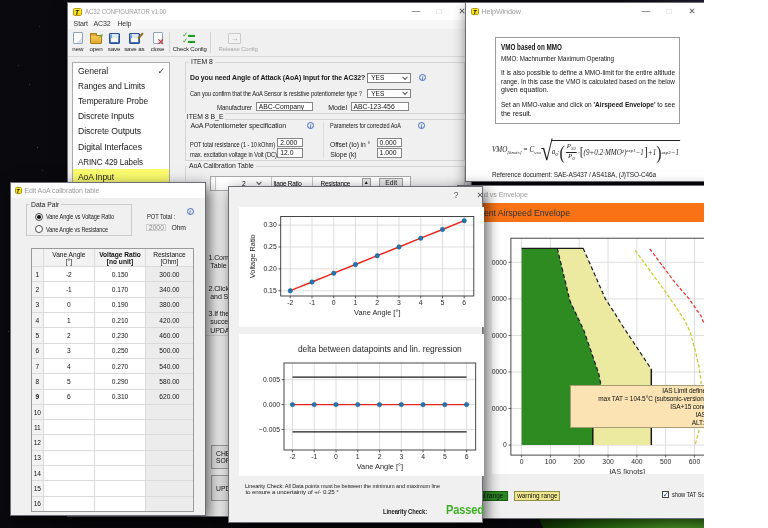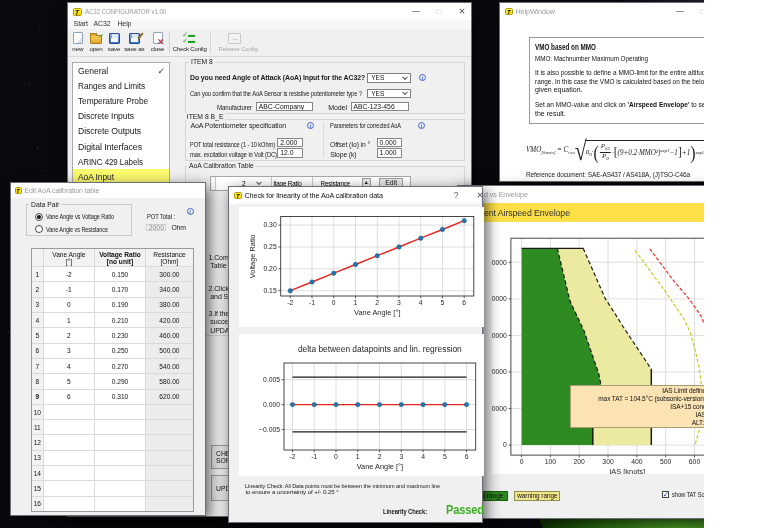--- a/index.html
+++ b/index.html
@@ -65,21 +65,21 @@
   .i-pencil{position:absolute;right:-2px;top:-2px;width:2px;height:9px;background:linear-gradient(#e8b64f,#caa23c);border:0.5px solid #8a6a1a;transform:rotate(40deg);}
   .i-x{position:absolute;right:-3px;bottom:-3px;color:#cf1f1f;font-weight:bold;font-size:9px;line-height:8px;}
   .i-checks{font-size:7px;color:#1f9e1f;font-weight:bold;line-height:6px;text-align:left;}
   .i-relarrow{width:13px;height:11px;background:#f2f2f2;border:1px solid #c9c9c9;color:#9a9a9a;font-size:8px;line-height:9px;border-radius:1px;}
   
   #sidebar{position:absolute;left:4px;top:59px;width:98px;height:452px;background:#fff;border:1px solid #ababab;overflow:hidden;}
   .side-item{position:relative;height:15.2px;font-size:9.2px;letter-spacing:-0.1px;color:#1a1a1a;display:flex;align-items:center;padding-left:4.5px;white-space:nowrap;}
   .side-item.sel{background:#fbfb6e;}
   .side-item .chk{position:absolute;right:4px;font-size:9px;color:#333;}
   
-  #help-win{left:499px;top:2px;width:240px;height:180px;background:#fff;}
+  #help-win{left:465px;top:2px;width:240px;height:180px;background:#fff;}
   #help-box{position:absolute;left:29px;top:34px;width:185px;height:87px;border:1px solid #9a9a9a;background:#fff;}
   #help-box .h1{position:absolute;left:5px;top:4px;font-size:9px;font-weight:bold;color:#111;}
   #help-box .p{position:absolute;left:5px;font-size:7px;line-height:8.5px;color:#111;white-space:nowrap;transform-origin:0 0;}
   .formula{position:absolute;left:26px;top:130px;height:36px;display:flex;align-items:center;
     font-family:"Liberation Serif","DejaVu Serif",serif;font-style:italic;font-size:7.2px;color:#222;white-space:nowrap;transform-origin:0 50%;}
   .formula sub{font-size:5px;}
   .formula sup{font-size:5px;}
   .frac{display:inline-flex;flex-direction:column;align-items:center;font-size:7px;margin:0 1px;}
   .frac .fr-top{border-bottom:0.5px solid #222;padding:0 1px;line-height:7px;}
   .frac .fr-bot{line-height:7px;}
@@ -98,21 +98,21 @@
   .c1{width:51.2px;}
   .c2{width:51.9px;}
   .c3{width:47.9px;background:#ececec;}
   .hdr .et-cell{background:#f2f2f2;}
   .hdr .c2{font-weight:bold;}
   
   #lin-win{left:228px;top:186px;width:255px;height:337px;}
   .fig{position:absolute;background:#fff;}
   
   #env-win{left:457px;top:185px;width:300px;height:334px;}
-  #env-header{position:absolute;left:0;top:17px;right:0;height:19px;background:#fde047;}
+  #env-header{position:absolute;left:0;top:17px;right:0;height:19px;background:#f97316;}
   #env-header .htext{position:absolute;left:26px;top:4.5px;font-size:8.8px;color:#333;white-space:nowrap;letter-spacing:-0.1px;transform-origin:0 0;}
   #tooltip{position:absolute;left:112px;top:199px;width:153px;height:43px;background:#fbe3b4;border:1px solid #a99c72;
     font-size:6.5px;line-height:8.1px;color:#111;text-align:right;padding:1px 4px;letter-spacing:-0.1px;}
   .legend-box{position:absolute;top:305px;height:9.8px;border:1px solid #6b6b2f;font-size:6.4px;color:#111;
     display:flex;align-items:center;justify-content:center;white-space:nowrap;overflow:hidden;}
   svg text{font-family:"Liberation Sans","DejaVu Sans",sans-serif;fill:#262626;}
 </style>
 </head>
 <body>
 
@@ -526,24 +526,20 @@
         <div class="et-row">
           <div class="et-cell c0">16</div>
           <div class="et-cell c1"></div>
           <div class="et-cell c2"></div>
           <div class="et-cell c3"></div>
         </div>
       </div>
   </div>
 
   <div class="window" id="lin-win">
-    <div class="titlebar active">
-      <div class="appicon" style="margin-left:5px;width:7.5px;height:7.5px;line-height:7.5px;font-size:6px;">T</div>
-      <div class="ttext" style="margin-left:3px;transform-origin:0 50%;">Check for linearity of the AoA calibration data</div>
-    </div>
     <div class="winbtn" style="left:216px;">?</div>
     <div class="winbtn" style="left:240px;">✕</div>
     <div class="fig" style="left:10.2px;top:20.2px;width:244.8px;height:119.4px;">
       <svg id="chart-lin1" width="244.8" height="119.4">
           <line x1="51.26801801801802" y1="9.5" x2="51.26801801801802" y2="89" stroke="#d6d6d6" stroke-width="0.8"></line>
           <line x1="73.01351351351352" y1="9.5" x2="73.01351351351352" y2="89" stroke="#d6d6d6" stroke-width="0.8"></line>
           <line x1="94.75900900900902" y1="9.5" x2="94.75900900900902" y2="89" stroke="#d6d6d6" stroke-width="0.8"></line>
           <line x1="116.50450450450451" y1="9.5" x2="116.50450450450451" y2="89" stroke="#d6d6d6" stroke-width="0.8"></line>
           <line x1="138.25" y1="9.5" x2="138.25" y2="89" stroke="#d6d6d6" stroke-width="0.8"></line>
           <line x1="159.9954954954955" y1="9.5" x2="159.9954954954955" y2="89" stroke="#d6d6d6" stroke-width="0.8"></line>

